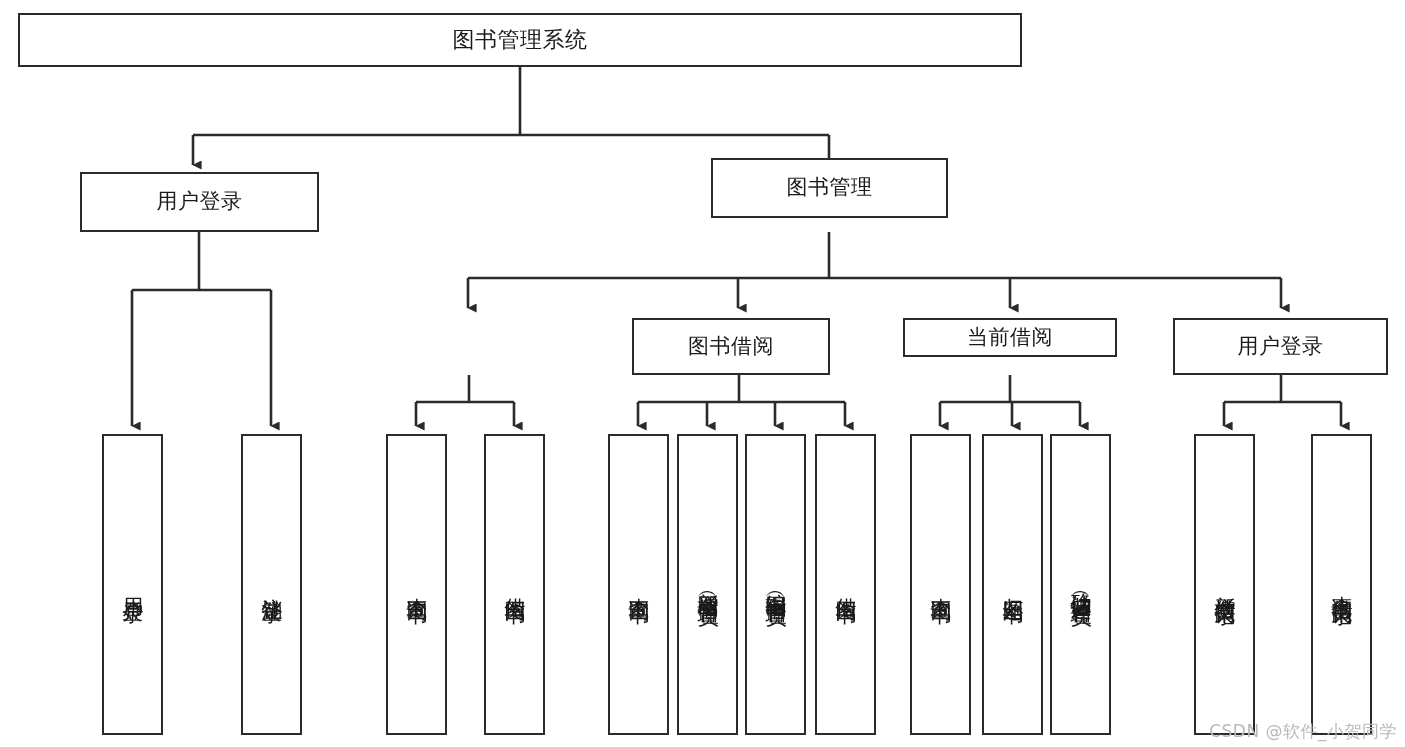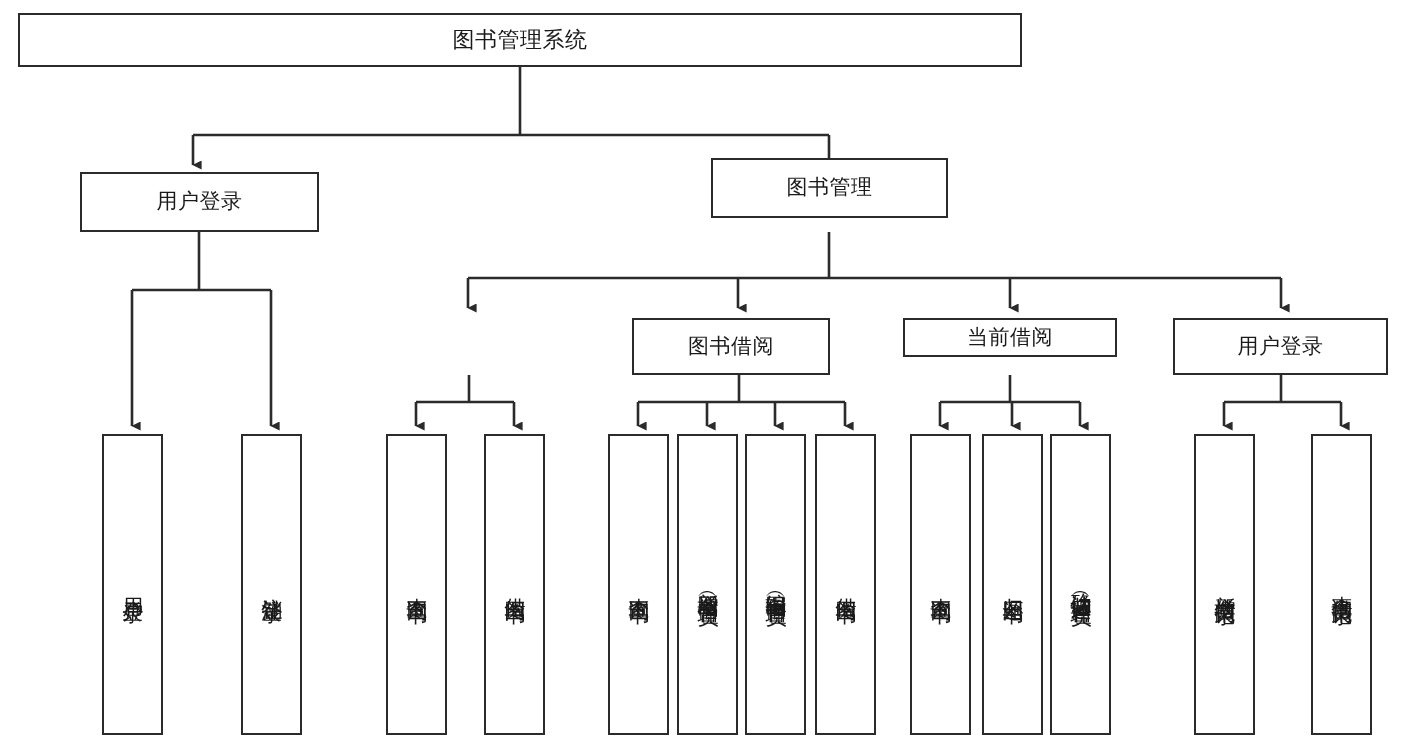--- a/index.html
+++ b/index.html
@@ -200,14 +200,15 @@
   </div>
 
   <div class="node v" style="left:1194px; top:434px; width:61px; height:301px;">
     <span class="lbl">新增借阅记录</span>
   </div>
 
   <div class="node v" style="left:1311px; top:434px; width:61px; height:301px;">
     <span class="lbl">查询借阅记录</span>
   </div>
 
+  <div id="watermark">CSDN @软件_小贺同学</div>
 
 </div>
 
 </body></html>

